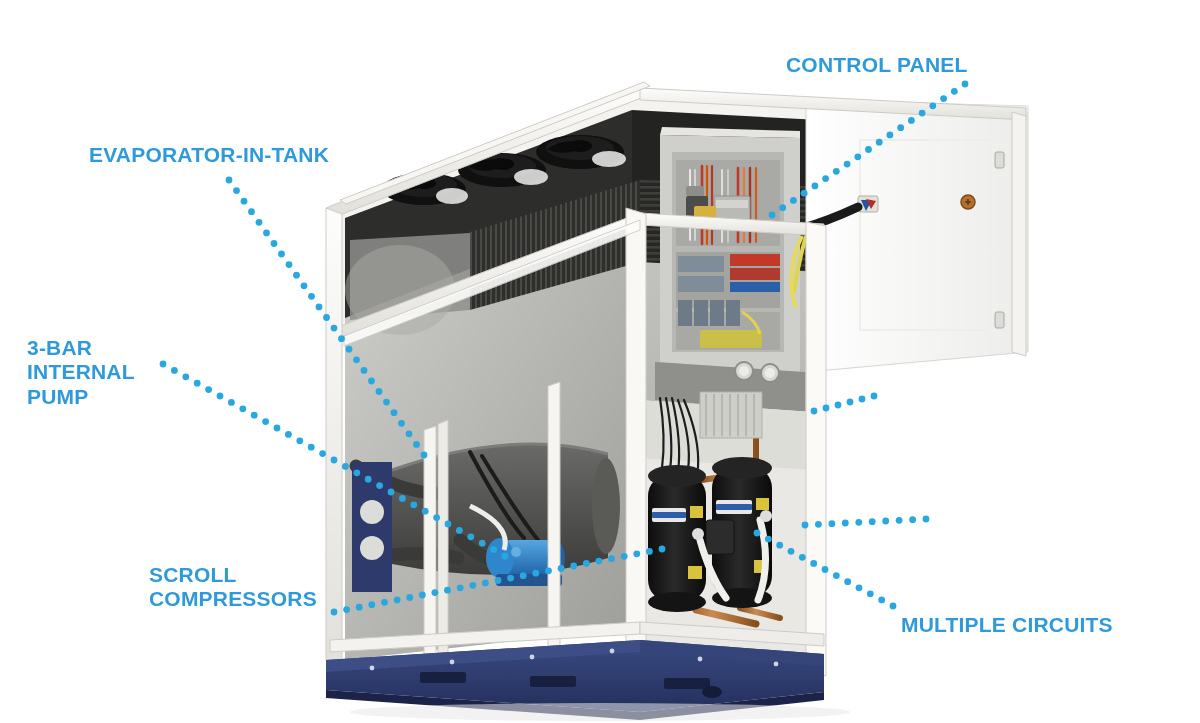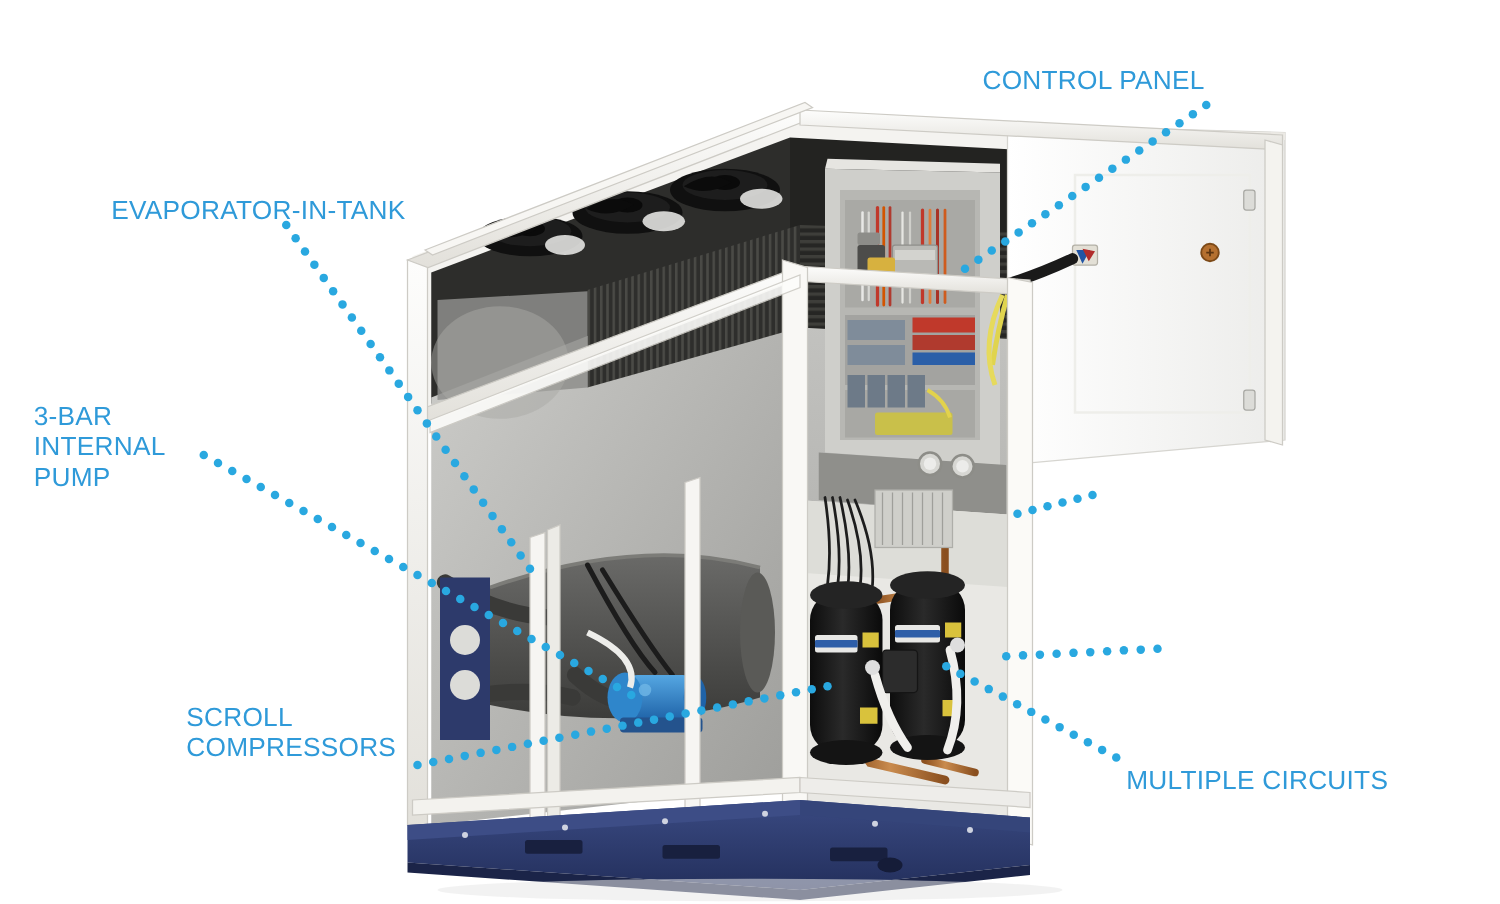--- a/index.html
+++ b/index.html
@@ -2,21 +2,21 @@
 <html><head>
 <meta charset="utf-8">
 <style>
   html,body{margin:0;padding:0;background:#ffffff;}
   body{width:1200px;height:723px;overflow:hidden;
        font-family:"Liberation Sans", sans-serif;}
 
   #stage{position:relative;width:1200px;height:723px;background:#fff;}
 
   
-  .label{position:absolute;font-weight:400;letter-spacing:.2px;
+  .label{position:absolute;font-weight:700;letter-spacing:.2px;
          line-height:1.16;white-space:pre-line;color:#2f9ad9;}
   .label.sz1{font-size:21px;}
 
   
   #leaders{position:absolute;left:0;top:0;width:1200px;height:723px;
            pointer-events:none;}
 
   
   #product{position:absolute;left:0;top:0;width:1200px;height:723px;}
 </style>
@@ -478,23 +478,23 @@
         <circle cx="611.5" cy="558.7" r="3.4" fill="#29a8e0"></circle>
         <circle cx="624.2" cy="556.3" r="3.4" fill="#29a8e0"></circle>
         <circle cx="636.8" cy="553.8" r="3.4" fill="#29a8e0"></circle>
         <circle cx="649.4" cy="551.4" r="3.4" fill="#29a8e0"></circle>
         <circle cx="662.0" cy="549.0" r="3.4" fill="#29a8e0"></circle>
       </g>
   </svg>
 
   <div class="label sz1" style="left:786px;top:53px;">CONTROL PANEL</div>
 
-  <div class="label sz1" style="left:89px;top:157px;">EVAPORATOR-IN-TANK</div>
-
-  <div class="label sz1" style="left:27px;top:322px;">3-BAR
+  <div class="label sz1" style="left:89px;top:143px;">EVAPORATOR-IN-TANK</div>
+
+  <div class="label sz1" style="left:27px;top:336px;">3-BAR
 INTERNAL
 PUMP</div>
 
 
 
   <div class="label sz1" style="left:901px;top:613px;">MULTIPLE CIRCUITS</div>
 
   <div class="label sz1" style="left:149px;top:563px;">SCROLL
 COMPRESSORS</div>
 

